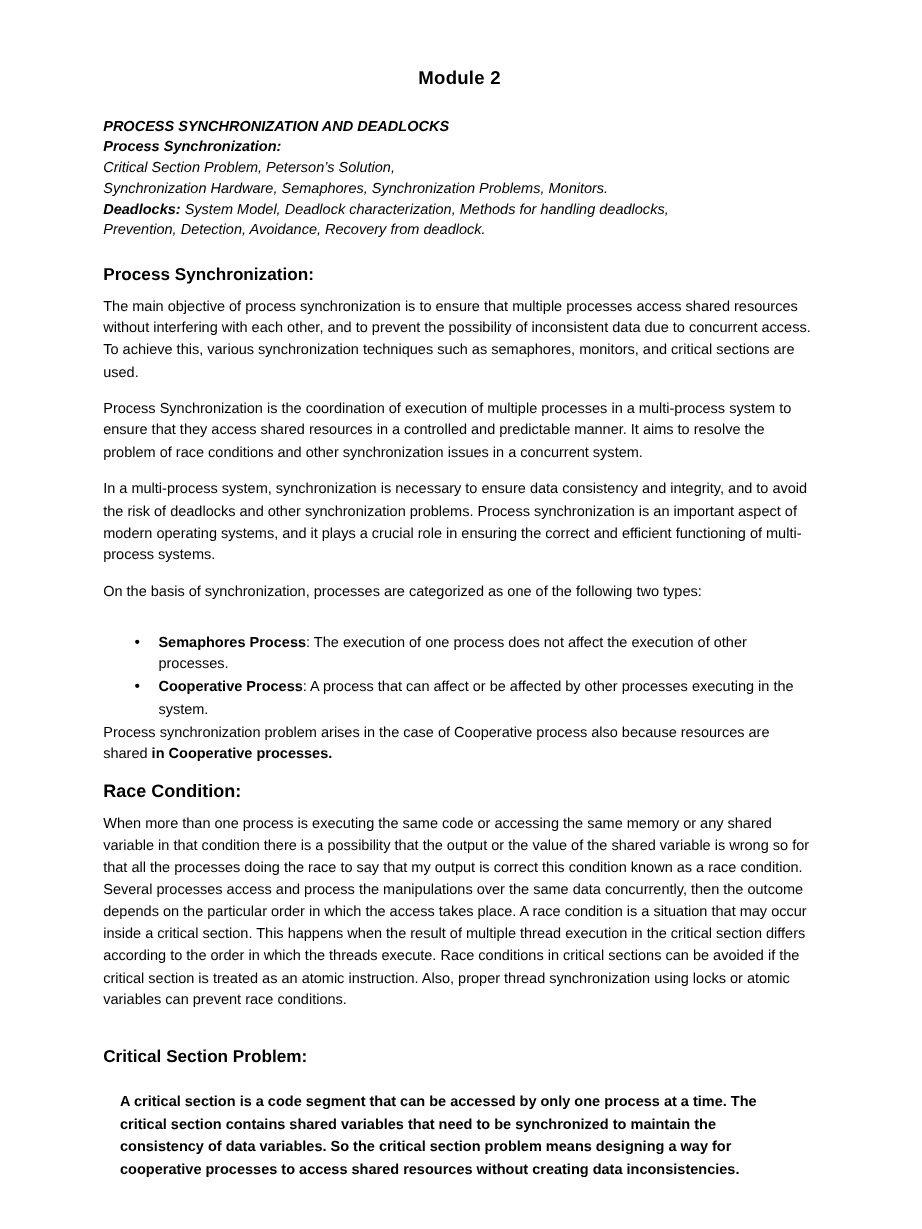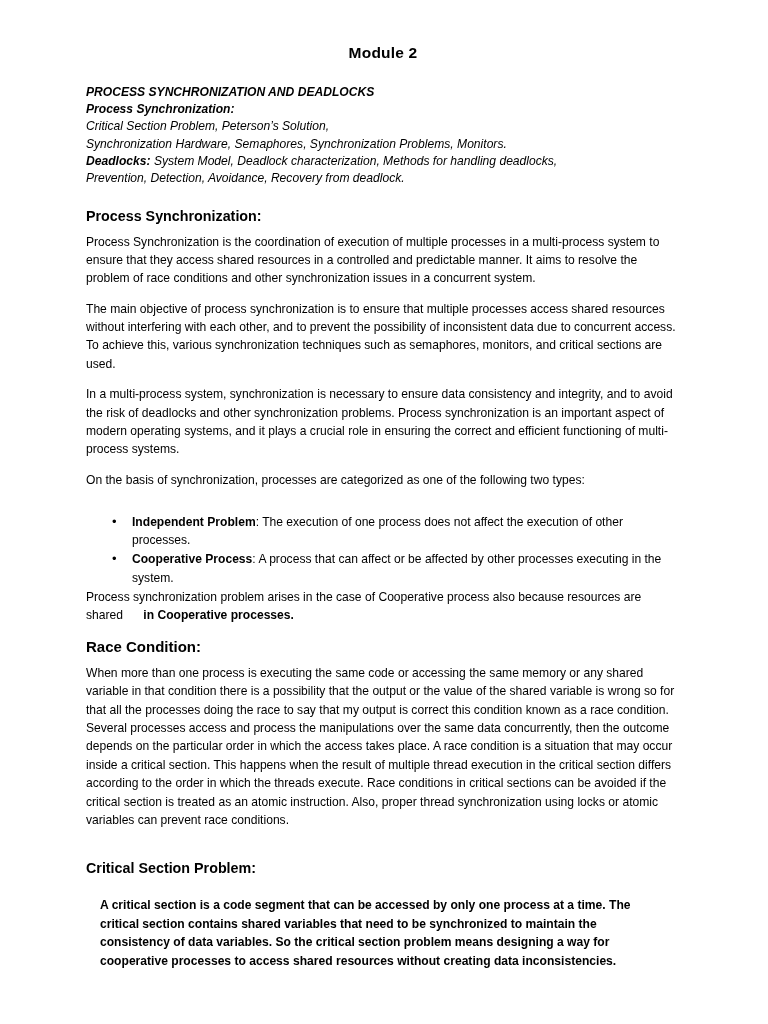--- a/index.html
+++ b/index.html
@@ -11,21 +11,21 @@
     width: 768px;
     height: 1024px;
     font-family: "Liberation Sans", sans-serif;
     color: #000000;
     overflow: hidden;
   }
   .page {
     box-sizing: border-box;
     width: 768px;
     height: 1024px;
-    padding: 44px 88px 40px 86px;
+    padding: 57px 88px 40px 86px;
     background: #ffffff;
   }
   .doc-title {
     text-align: center;
     font-size: 15.5px;
     font-weight: bold;
     margin: 0 0 22px 0;
     letter-spacing: 0.2px;
   }
   .syllabus {
@@ -81,21 +81,20 @@
   ul.bullets li .lead {
     font-weight: bold;
   }
   p.after-list {
     font-size: 12.1px;
     line-height: 1.5;
     margin: 0 0 14px 0;
   }
   p.after-list .b {
     font-weight: bold;
-    margin-left: 17px;
   }
   h3.sub {
     font-size: 15px;
     font-weight: bold;
     margin: 0 0 9px 0;
   }
   p.bold-block {
     font-size: 12.1px;
     font-weight: bold;
     line-height: 1.55;
@@ -113,29 +112,29 @@
     <span class="line b">PROCESS SYNCHRONIZATION AND DEADLOCKS</span>
     <span class="line b">Process Synchronization:</span>
     <span class="line">Critical Section Problem, Peterson’s Solution,</span>
     <span class="line">Synchronization Hardware, Semaphores, Synchronization Problems, Monitors.</span>
     <span class="line"><span class="b">Deadlocks:</span><span> System Model, Deadlock characterization, Methods for handling deadlocks,</span></span>
     <span class="line">Prevention, Detection, Avoidance, Recovery from deadlock.</span>
   </div>
 
   <h2 class="section">Process Synchronization:</h2>
 
+  <p class="para">The main objective of process synchronization is to ensure that multiple processes access shared resources without interfering with each other, and to prevent the possibility of inconsistent data due to concurrent access. To achieve this, various synchronization techniques such as semaphores, monitors, and critical sections are used.</p>
   <p class="para">Process Synchronization is the coordination of execution of multiple processes in a multi-process system to ensure that they access shared resources in a controlled and predictable manner. It aims to resolve the problem of race conditions and other synchronization issues in a concurrent system.</p>
-  <p class="para">The main objective of process synchronization is to ensure that multiple processes access shared resources without interfering with each other, and to prevent the possibility of inconsistent data due to concurrent access. To achieve this, various synchronization techniques such as semaphores, monitors, and critical sections are used.</p>
   <p class="para">In a multi-process system, synchronization is necessary to ensure data consistency and integrity, and to avoid the risk of deadlocks and other synchronization problems. Process synchronization is an important aspect of modern operating systems, and it plays a crucial role in ensuring the correct and efficient functioning of multi-process systems.</p>
   <p class="para tight">On the basis of synchronization, processes are categorized as one of the following two types:</p>
 
   <ul class="bullets">
     <li>
       <span class="dot">•</span>
-      <span class="lead">Independent Problem</span><span>: The execution of one process does not affect the execution of other processes.</span>
+      <span class="lead">Semaphores Process</span><span>: The execution of one process does not affect the execution of other processes.</span>
     </li>
     <li>
       <span class="dot">•</span>
       <span class="lead">Cooperative Process</span><span>: A process that can affect or be affected by other processes executing in the system.</span>
     </li>
   </ul>
 
   <p class="after-list"><span>Process synchronization problem arises in the case of Cooperative process also because resources are shared </span><span class="b">in Cooperative processes.</span></p>
 
   <h3 class="sub">Race Condition:</h3>

